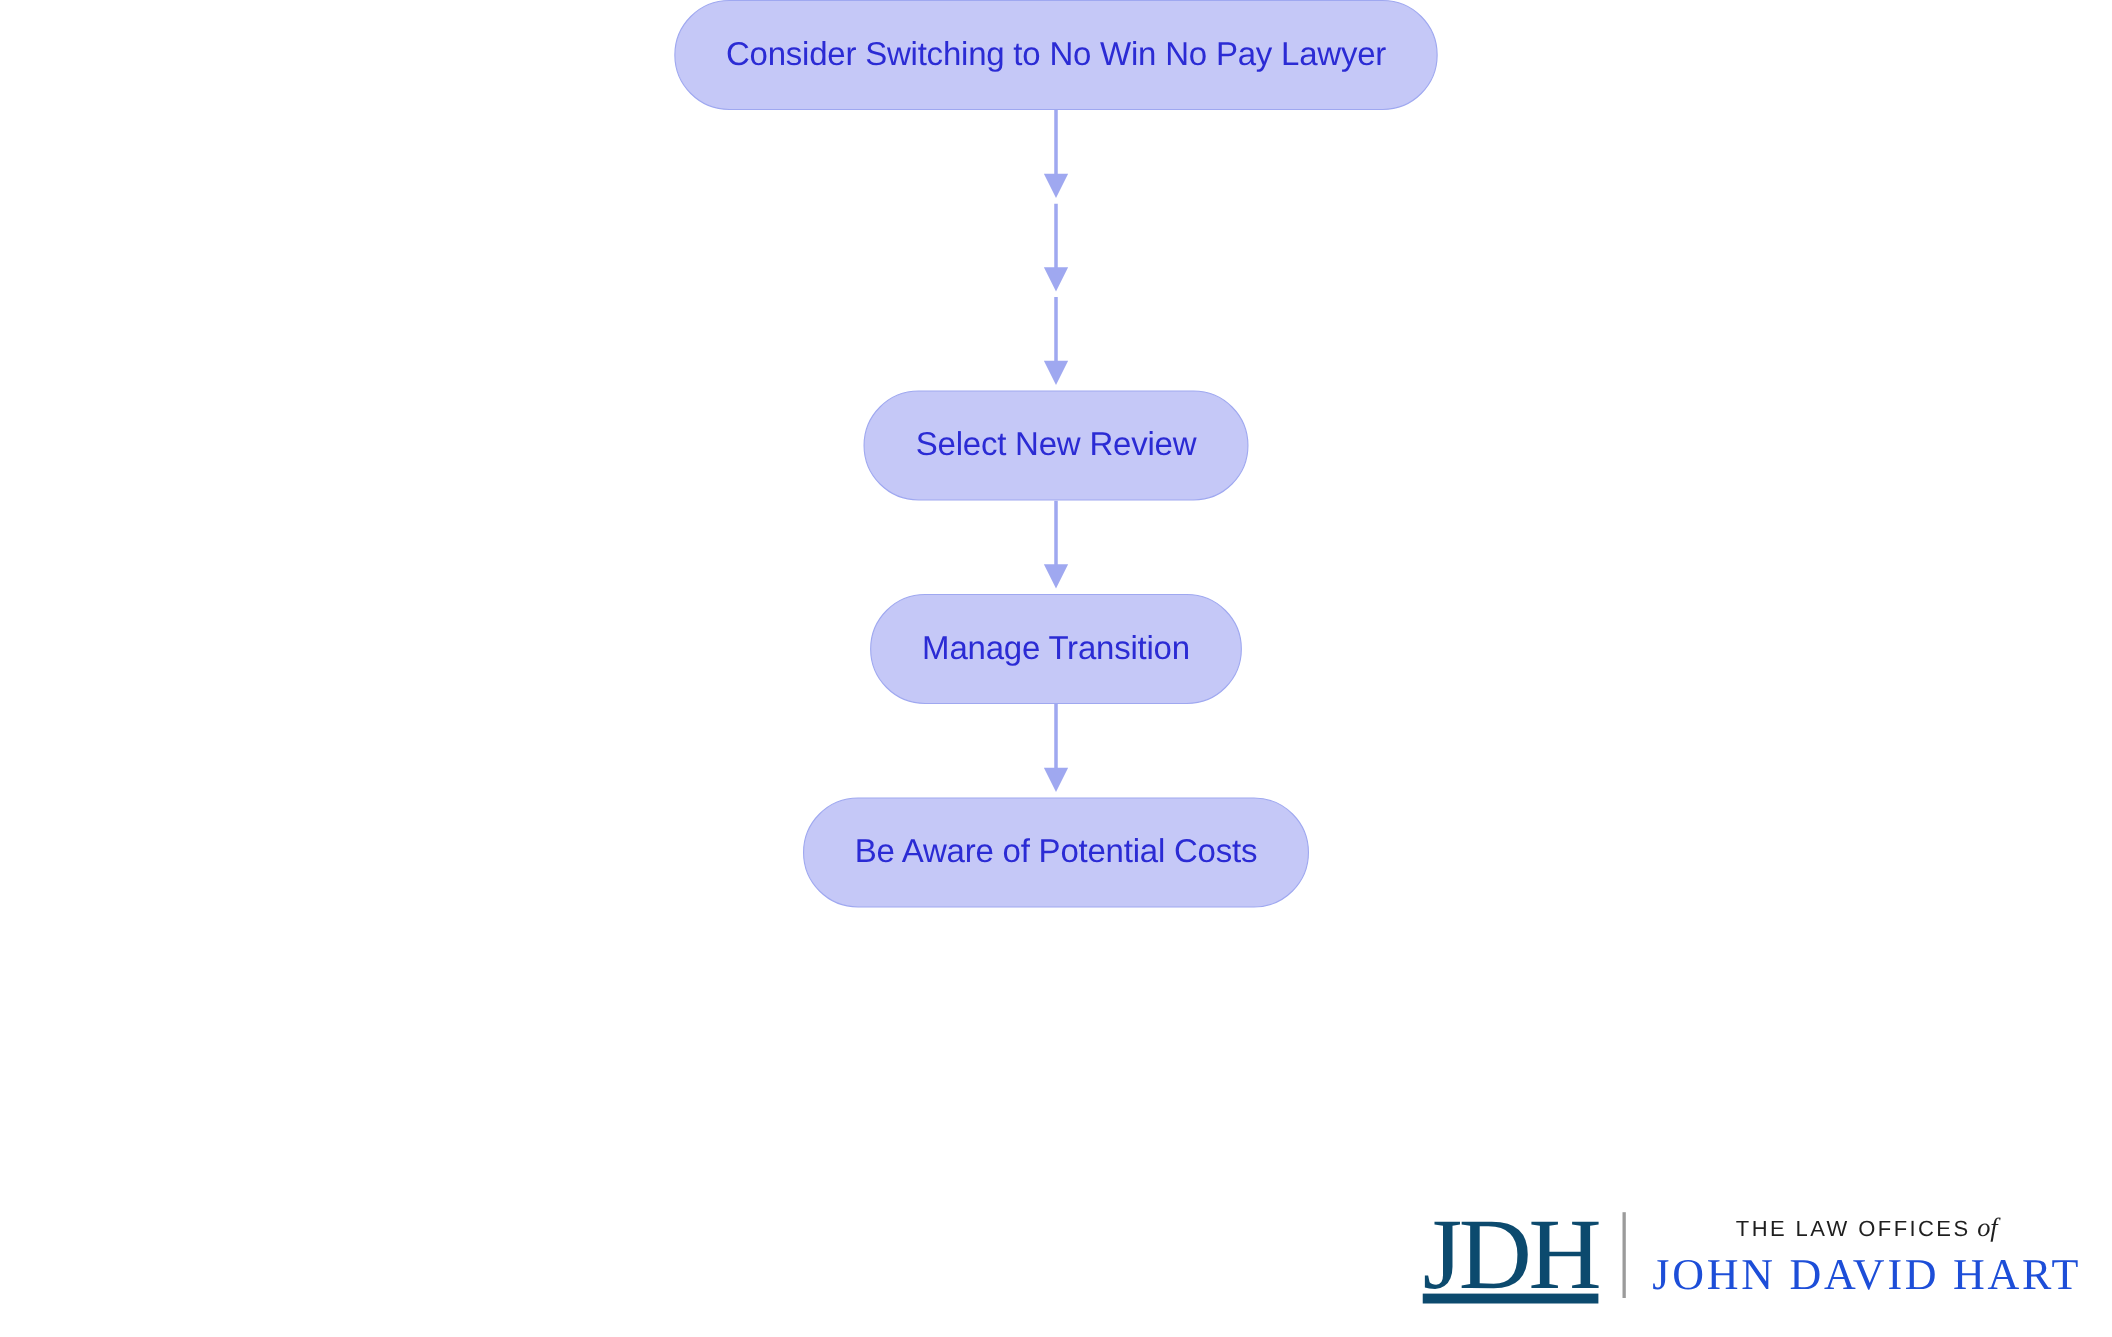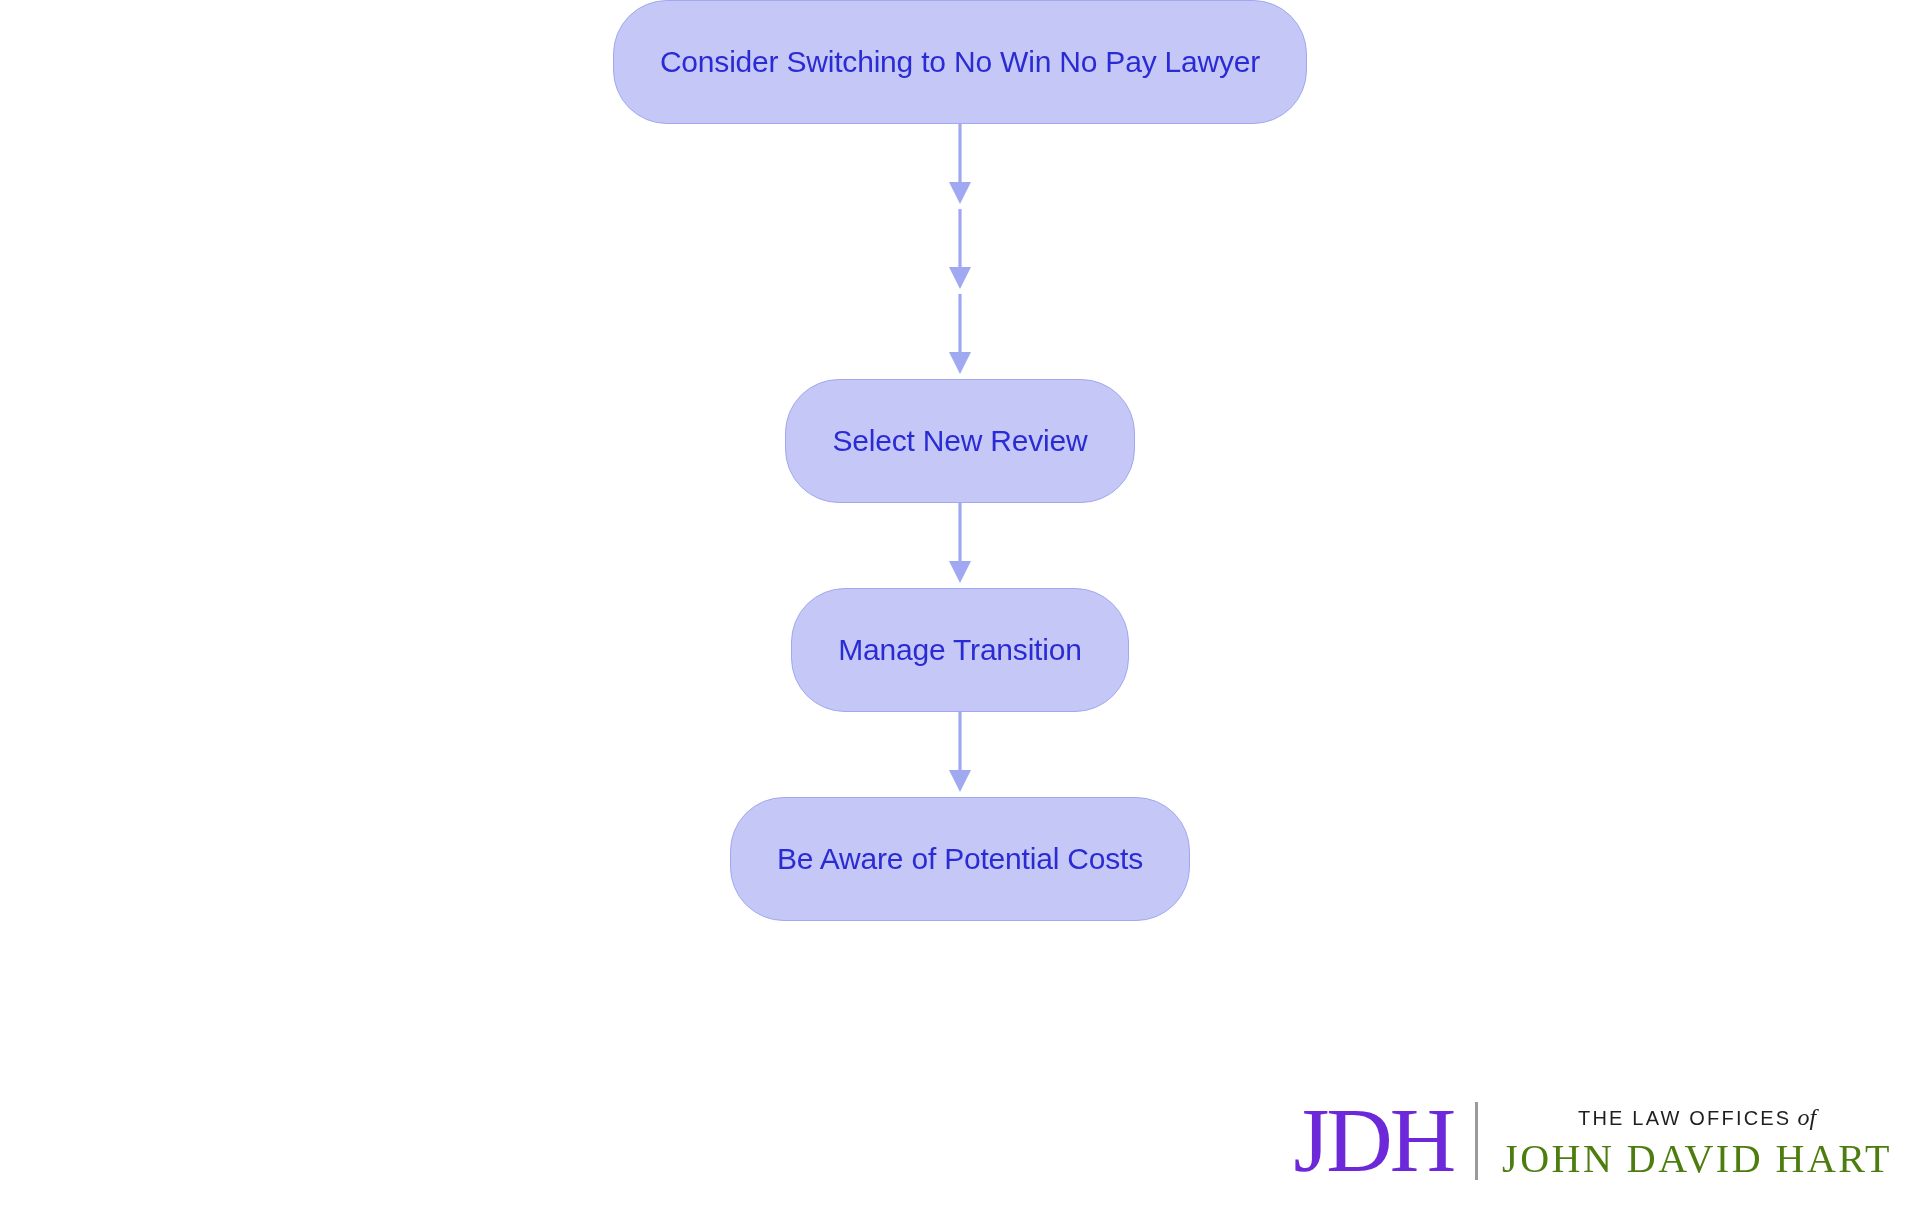--- a/index.html
+++ b/index.html
@@ -22,21 +22,21 @@
     top: 0;
     width: 1920px;
     height: 1095px;
     display: flex;
     flex-direction: column;
     align-items: center;
   }
 
   .flow-node {
     box-sizing: border-box;
-    height: 124px;
+    height: 100px;
     border-radius: 54px;
     background: #c5c8f7;
     border: 1.6px solid #9fa8f0;
     color: #2b2bd4;
     display: flex;
     align-items: center;
     justify-content: center;
     padding: 0 46px;
     white-space: nowrap;
     font-size: 30px;
@@ -67,24 +67,25 @@
     right: 28px;
     bottom: 26px;
     display: flex;
     align-items: center;
     height: 96px;
   }
   #brand-mark {
     font-family: "Liberation Serif", "DejaVu Serif", serif;
     font-size: 92px;
     line-height: 0.8;
-    color: #6d28d9;
+    color: #0c4a6e;
     letter-spacing: -3px;
     padding-right: 22px;
     font-weight: 400;
+    text-decoration: underline;
   }
   #brand-divider {
     width: 3px;
     height: 78px;
     background: #9b9b9b;
     margin-right: 24px;
   }
   #brand-text {
     display: flex;
     flex-direction: column;
@@ -104,21 +105,21 @@
     font-family: "Liberation Serif", "DejaVu Serif", serif;
     font-style: italic;
     text-transform: lowercase;
     letter-spacing: 0;
     font-size: 24px;
   }
   #brand-line-bottom {
     font-family: "Liberation Serif", "DejaVu Serif", serif;
     font-size: 40px;
     letter-spacing: 2.5px;
-    color: #4d7c0f;
+    color: #1d4ed8;
     white-space: nowrap;
     line-height: 1;
   }
 </style>
 </head>
 <body>
 
 <div id="flow-canvas">
 
   <div class="flow-node">

